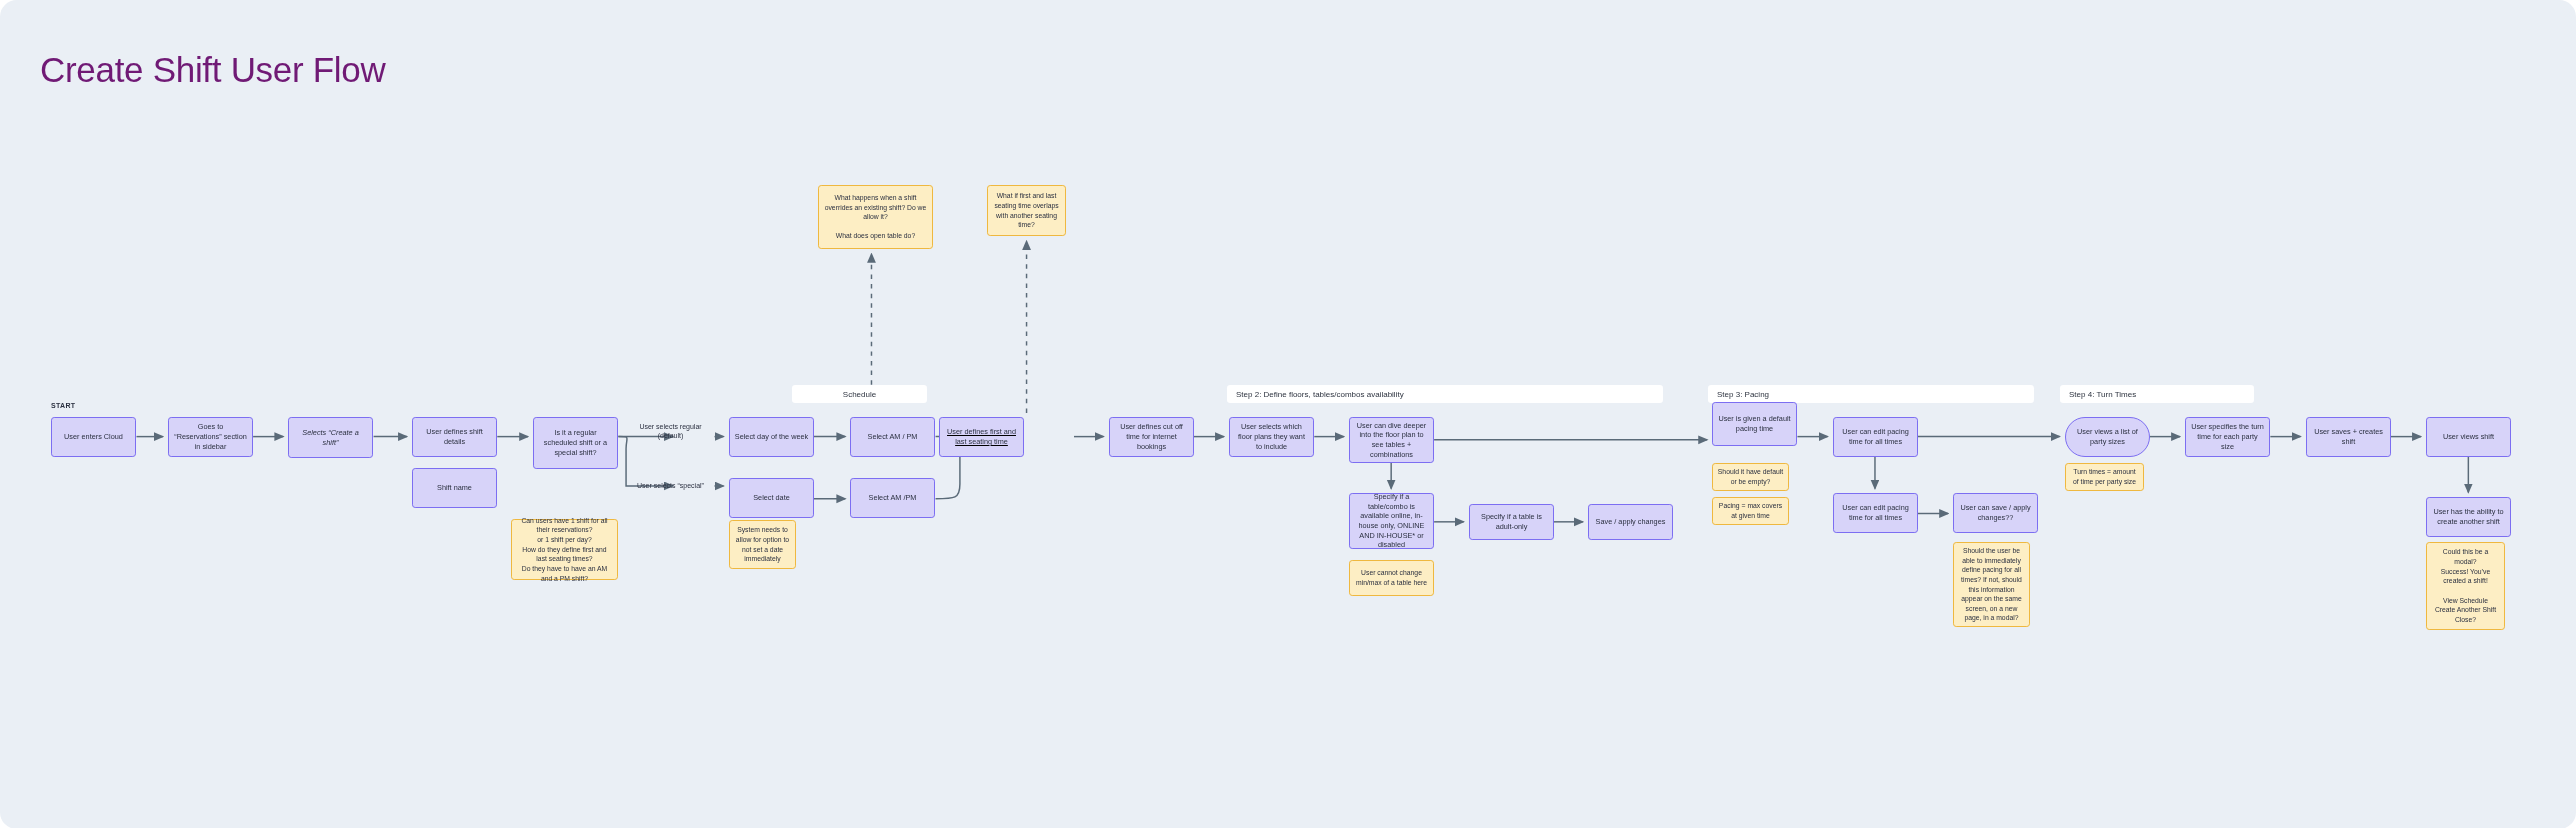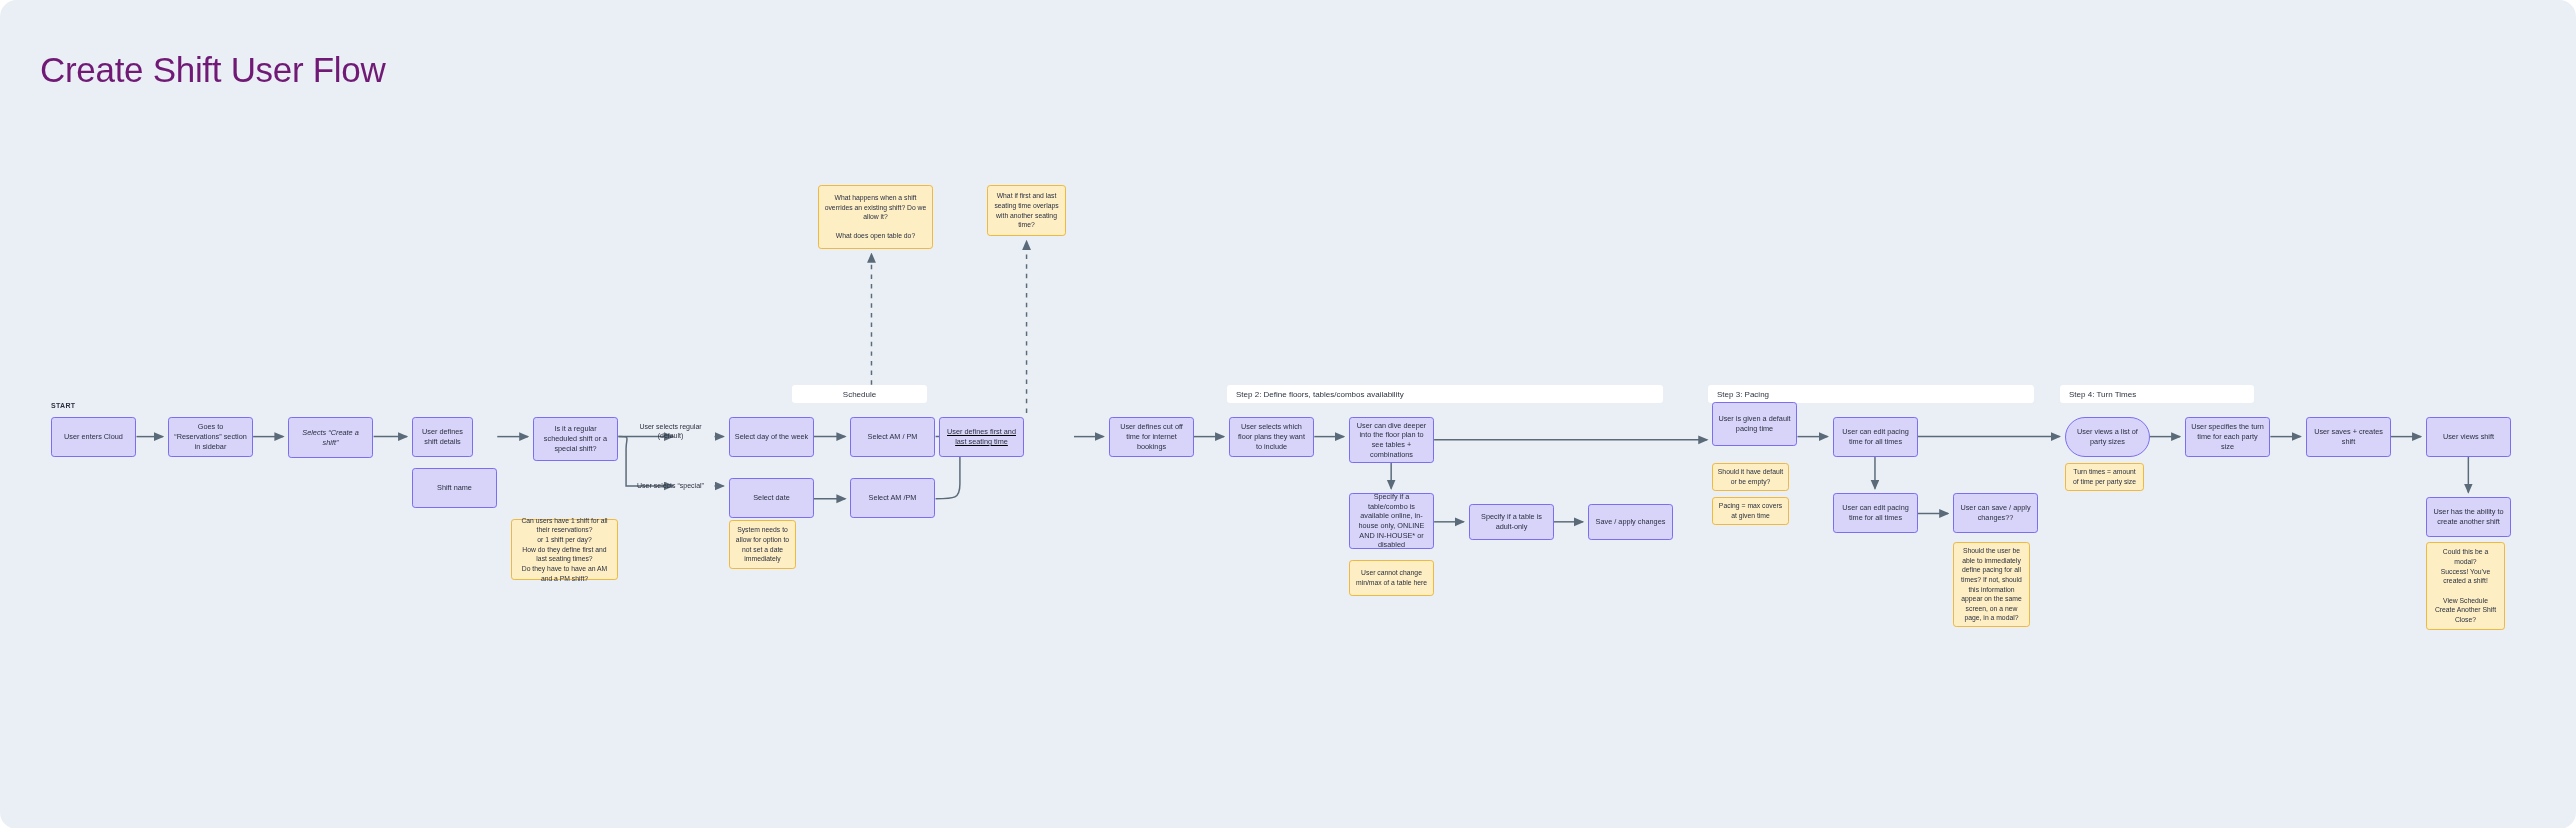--- a/index.html
+++ b/index.html
@@ -178,27 +178,27 @@
 
   <div class="node" style="left:51px; top:417px; width:85px; height:40px;">
       <span class="node-label">User enters Cloud</span>
     </div>
   <div class="node" style="left:168px; top:417px; width:85px; height:40px;">
       <span class="node-label">Goes to “Reservations” section in sidebar</span>
     </div>
   <div class="node" style="left:288px; top:417px; width:85px; height:41px;font-style:italic;">
       <span class="node-label">Selects “Create a shift”</span>
     </div>
-  <div class="node" style="left:412px; top:417px; width:61px; height:40px;">
+  <div class="node" style="left:412px; top:417px; width:85px; height:40px;">
       <span class="node-label">User defines shift details</span>
     </div>
   <div class="node" style="left:412px; top:468px; width:85px; height:40px;">
       <span class="node-label">Shift name</span>
     </div>
-  <div class="node" style="left:533px; top:417px; width:85px; height:44px;">
+  <div class="node" style="left:533px; top:417px; width:85px; height:52px;">
       <span class="node-label">Is it a regular scheduled shift or a special shift?</span>
     </div>
   <div class="node" style="left:729px; top:417px; width:85px; height:40px;">
       <span class="node-label">Select day of the week</span>
     </div>
   <div class="node" style="left:729px; top:478px; width:85px; height:40px;">
       <span class="node-label">Select date</span>
     </div>
   <div class="node" style="left:850px; top:417px; width:85px; height:40px;">
       <span class="node-label">Select AM / PM</span>

